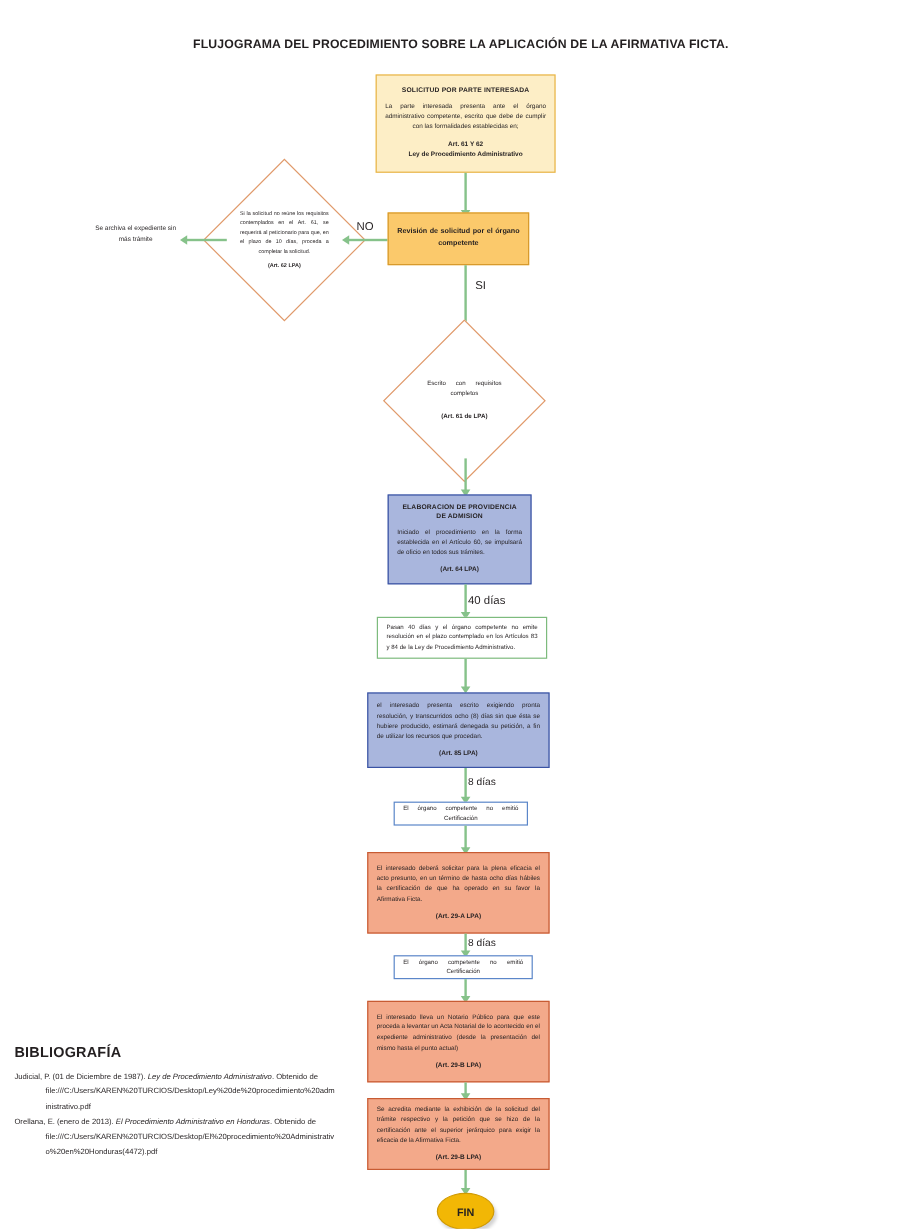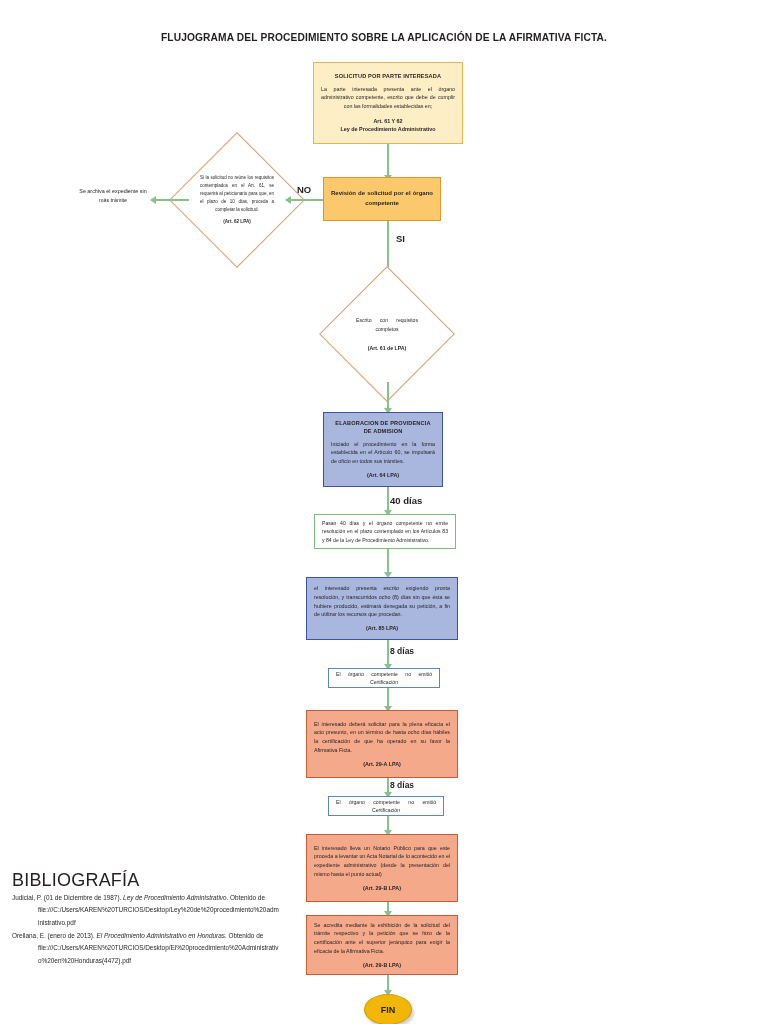--- a/index.html
+++ b/index.html
@@ -117,21 +117,21 @@
   }
   .arrow-left {
     width: 0; height: 0;
     border-top: 4px solid transparent;
     border-bottom: 4px solid transparent;
     border-right: 6px solid #86c28a;
   }
 
   .edge-label {
     font-size: 9.5px;
-    font-weight: bold;
+    font-weight: normal;
     color: #231f20;
     white-space: nowrap;
   }
   .edge-label.small { font-size: 8.5px; }
 
   .side-note {
     font-size: 5.4px;
     line-height: 1.7;
     text-align: center;
     width: 74px;
@@ -146,22 +146,22 @@
     align-items: center;
     justify-content: center;
     font-weight: bold;
     font-size: 9px;
     color: #231f20;
     box-shadow: 2px 3px 3px rgba(0,0,0,0.18);
   }
 
   
   .biblio-title {
-    font-size: 18px;
-    font-weight: normal;
+    font-size: 12px;
+    font-weight: bold;
     letter-spacing: 0.2px;
   }
   .biblio-entry {
     font-size: 6.4px;
     line-height: 1.95;
     width: 268px;
     text-align: justify;
   }
   .biblio-entry .ital { font-style: italic; }
   .biblio-entry .ind { display: block; padding-left: 26px; word-break: break-all; }

